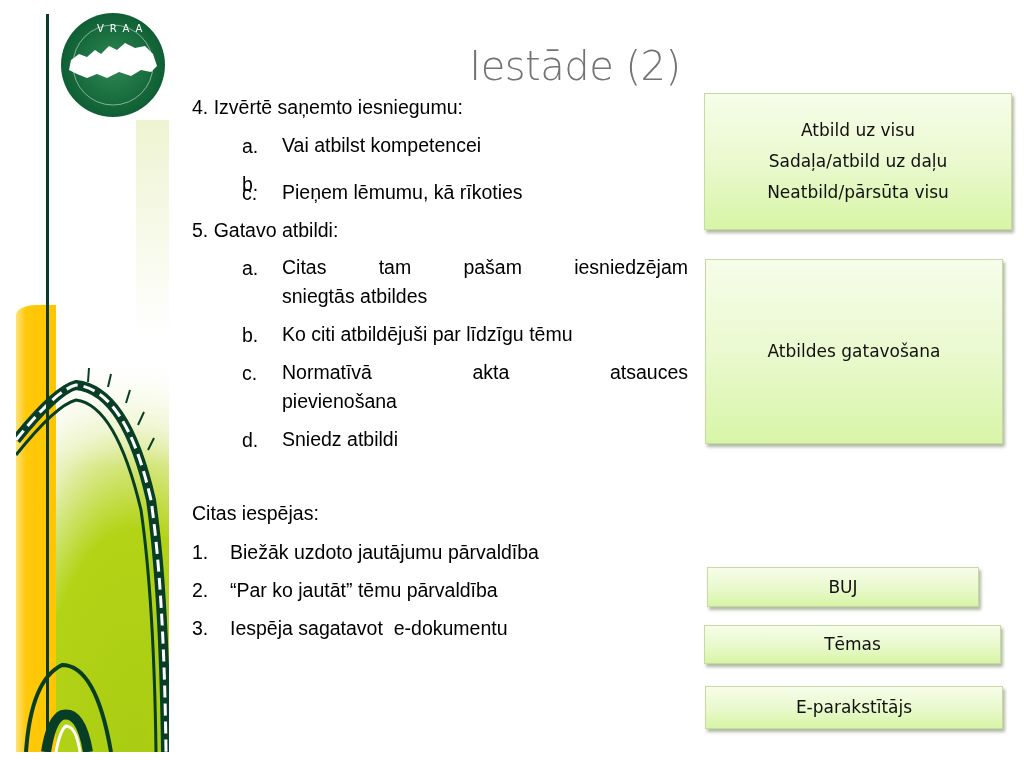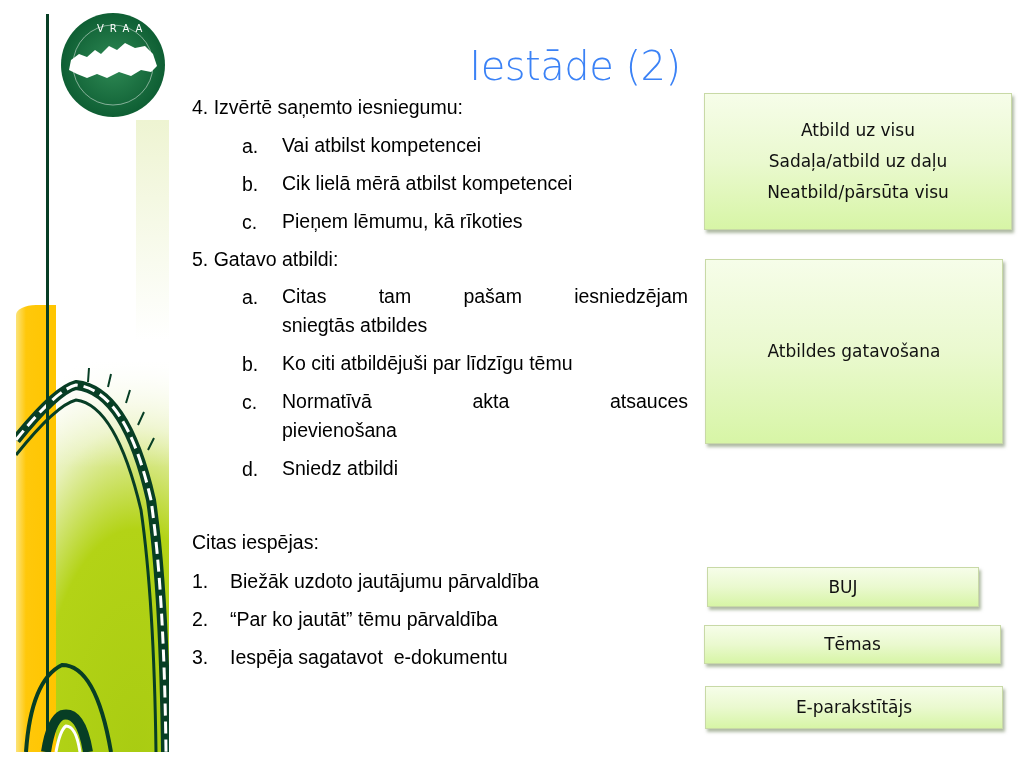--- a/index.html
+++ b/index.html
@@ -33,21 +33,21 @@
       background: #073e25;
     }
     
     .logo {
       position: absolute; left: 57px; top: 10px; width: 112px; height: 110px;
     }
     
     .title {
       position: absolute; left: 440px; top: 38px; width: 270px; text-align: center;
       font-family: "DejaVu Sans", sans-serif; font-weight: 300;
-      font-size: 40px; line-height: 56px; color: #3b82f6; letter-spacing: -0.5px;
+      font-size: 40px; line-height: 56px; color: #737373; letter-spacing: -0.5px;
     }
     
     .content {
       position: absolute; left: 192px; top: 92px; width: 496px;
       font-size: 19.5px; line-height: 30px;
     }
     .item { position: relative; }
     .item.level0 { padding-left: 0; }
     .sub { position: relative; padding-left: 90px; text-align: justify; }
     .sub .marker { position: absolute; left: 50px; top: 0; }
@@ -116,21 +116,20 @@
 <div class="content">
   <div class="item level0">4. Izvērtē saņemto iesniegumu:</div>
   <div style="height:9px"></div>
   <div class="sub">
     <span class="marker">a.</span>
     <span class="sub-text">Vai atbilst kompetencei</span>
   </div>
   <div style="height:9px"></div>
   <div class="sub">
     <span class="marker">b.</span>
-    <span class="sub-text">Cik lielā mērā atbilst kompetencei</span>
   </div>
   <div style="height:9px"></div>
   <div class="sub">
     <span class="marker">c.</span>
     <span class="sub-text">Pieņem lēmumu, kā rīkoties</span>
   </div>
   <div style="height:8px"></div>
   <div class="item level0">5. Gatavo atbildi:</div>
   <div style="height:8px"></div>
   <div class="sub">

